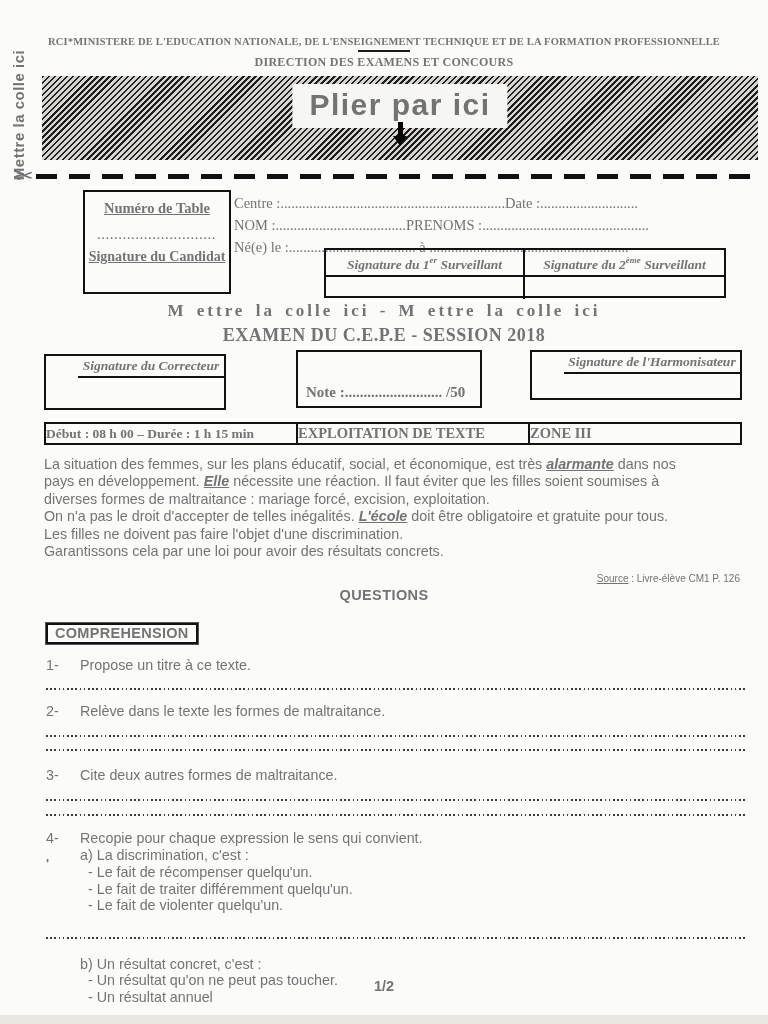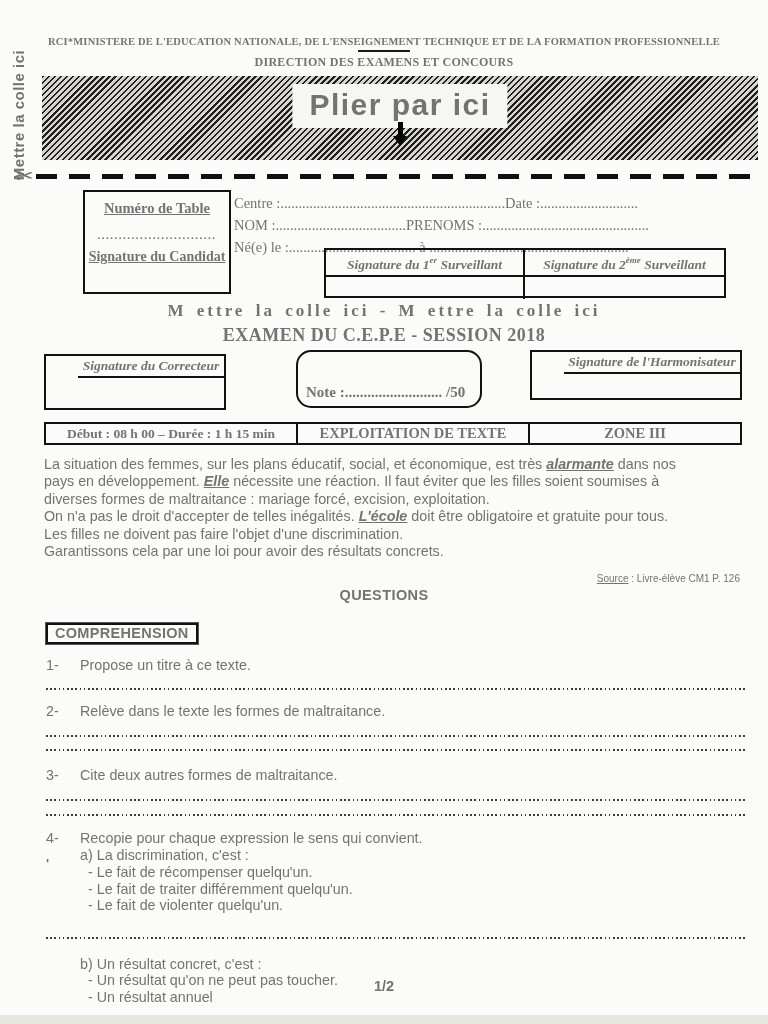--- a/index.html
+++ b/index.html
@@ -133,34 +133,34 @@
   .sigrow{position:relative;height:70px;margin:4px 26px 0 44px;}
   .sigbox{position:absolute;border:2.5px solid #111;box-sizing:border-box;background:#fbfbf9;padding-left:32px;}
   .sigbox .sigtitle{
     font-family:"Liberation Serif",serif;
     font-weight:bold;font-style:italic;
     font-size:13.5px;text-align:center;line-height:20px;
     border-bottom:2px solid #111;
     white-space:nowrap;
   }
   .box-correcteur{left:0;top:4px;width:182px;height:56px;}
-  .box-note{left:252px;top:0;width:186px;height:58px;border-radius:15px;}
+  .box-note{left:252px;top:0;width:186px;height:58px;}
   .notetext{
     position:absolute;left:8px;bottom:5px;
     font-family:"Liberation Serif",serif;
     font-weight:bold;font-size:15px;white-space:nowrap;
   }
   .box-harmonisateur{left:486px;top:0;width:212px;height:50px;}
   
   .inforow{display:flex;margin:2px 26px 0 44px;}
   .infocell{
     border:2.5px solid #111;box-sizing:border-box;
     font-family:"Liberation Serif",serif;
     font-weight:bold;font-size:13.5px;
-    text-align:center;line-height:19px;
+    text-align:left;line-height:19px;
     white-space:nowrap;overflow:hidden;
   }
   .cell-schedule{width:252px;border-right:none;}
   .cell-subject{width:234px;font-size:14.5px;}
   .cell-zone{flex:1;border-left:none;font-size:14.5px;}
   
   .texte{
     margin:11px 26px 0 44px;
     font-size:14.3px;line-height:17.4px;
   }

